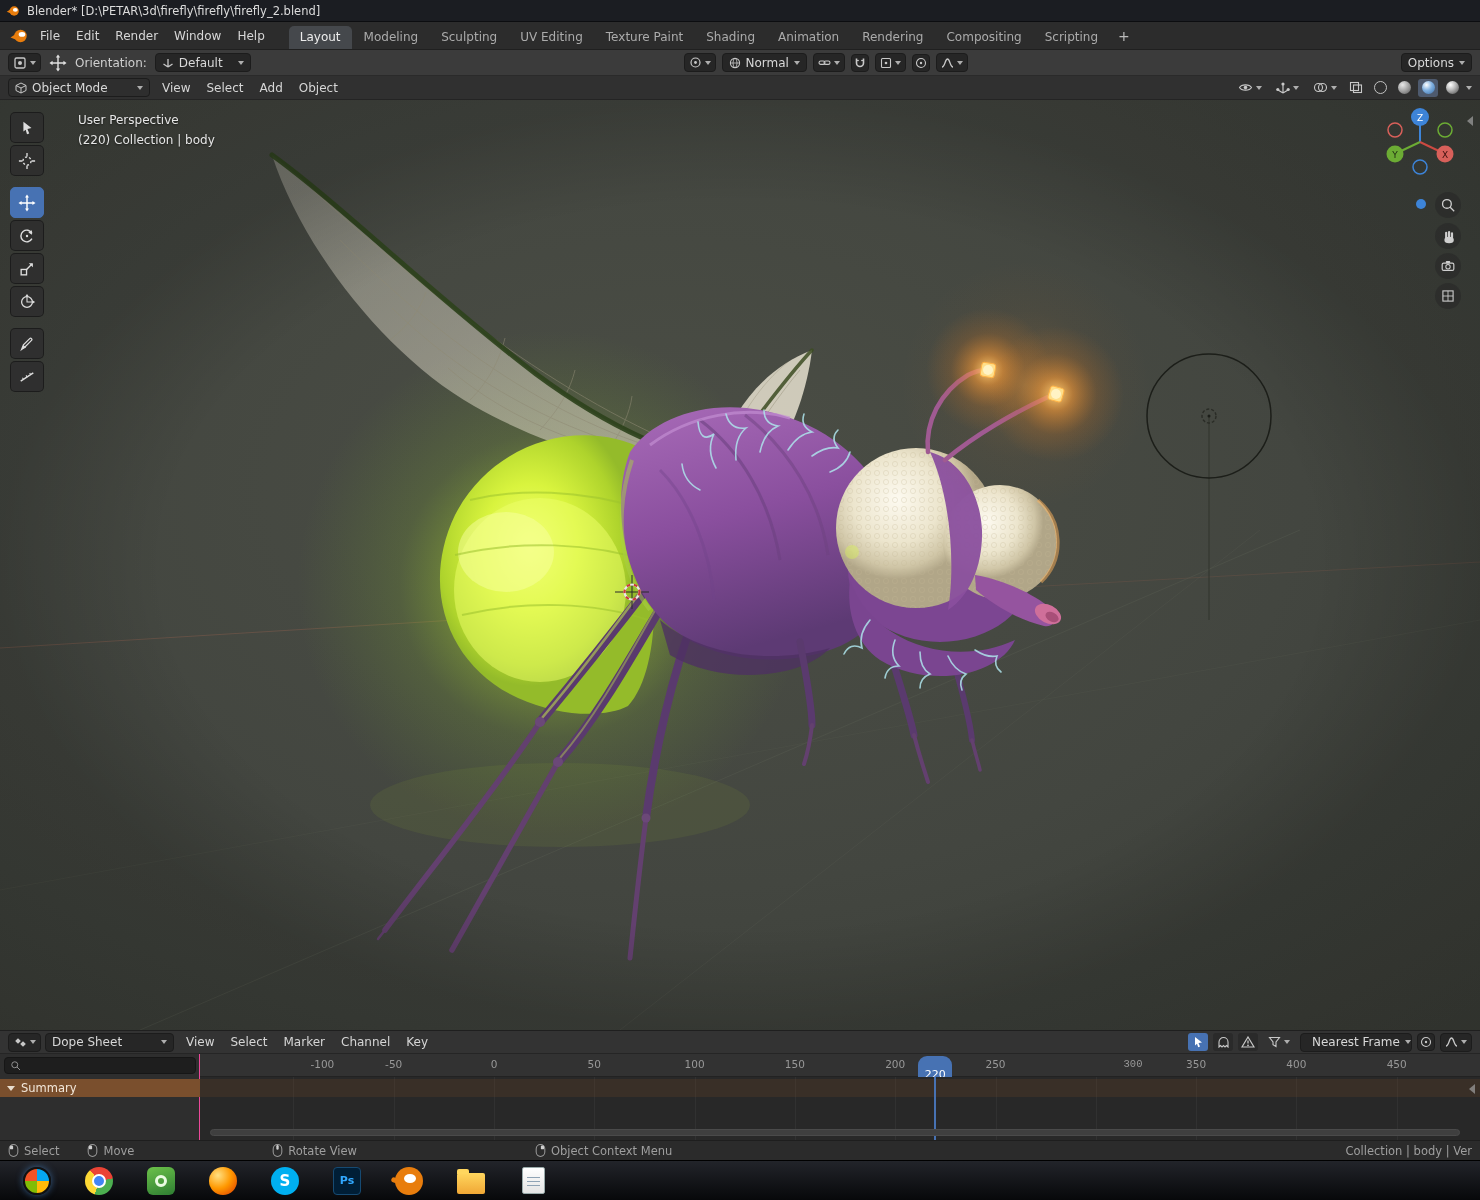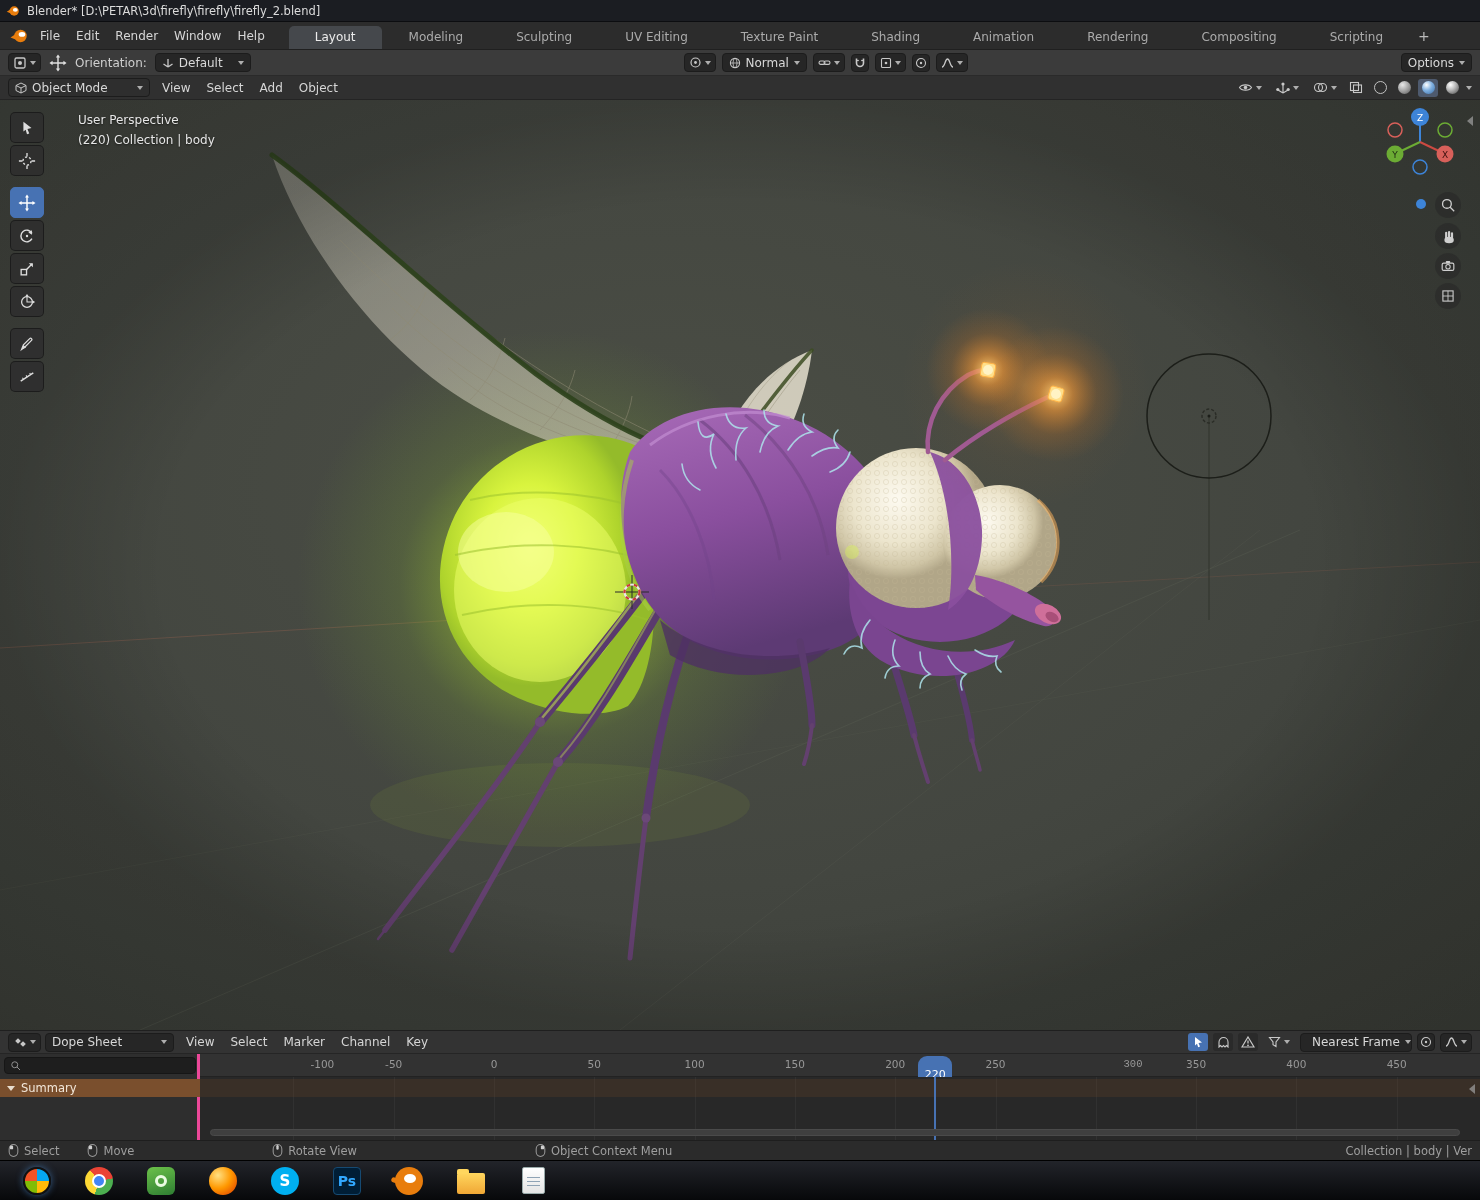--- a/index.html
+++ b/index.html
@@ -10,21 +10,21 @@
   
   .titlebar{position:absolute;left:0;top:0;width:1480px;height:22px;background:#1b1d22;
     display:flex;align-items:center;padding-left:6px;gap:7px;border-bottom:1px solid #0c0d10}
   .tb-title{font-size:11.5px;color:#dcdcdc;white-space:nowrap}
 
   
   .menubar{position:absolute;left:0;top:22px;width:1480px;height:28px;background:#2c2c2c;
     display:flex;align-items:center;padding:0 6px;border-bottom:1px solid #202020}
   .menu-btn{padding:3px 8px;border-radius:3px;color:#d6d6d6;white-space:nowrap;cursor:default}
   #workspace-tabs{display:flex;align-items:flex-end;height:100%;margin-left:16px}
-  .ws-tab{padding:4px 26px 5px;margin-right:1px;border-radius:5px 5px 0 0;color:#ababab;white-space:nowrap}
+  .ws-tab{padding:4px 11px 5px;margin-right:1px;border-radius:5px 5px 0 0;color:#ababab;white-space:nowrap}
   .ws-tab.active{background:#45484c;color:#ececec}
   .ws-add{padding:2px 8px;color:#bbb;font-size:14px}
 
   
   .select{display:flex;align-items:center;height:19px;background:#262626;border:1px solid #1c1c1c;
     border-radius:4px;padding:0 6px;gap:5px;color:#d8d8d8;white-space:nowrap}
   .chev{width:0;height:0;border-left:3.5px solid transparent;border-right:3.5px solid transparent;
     border-top:4.5px solid #aeaeae;flex:none}
   .hdr-iconbtn{display:flex;align-items:center;gap:3px;height:19px;padding:0 4px;border-radius:4px;background:#262626;border:1px solid #1c1c1c}
   .hdr-iconbtn.flat{background:transparent;border-color:transparent}
@@ -65,21 +65,21 @@
   .region-arrow{width:0;height:0;border-top:5px solid transparent;border-bottom:5px solid transparent;
     border-right:6px solid #9a9a9a;opacity:.75;position:absolute}
 
   
   .ds-header{position:absolute;left:0;top:1030px;width:1480px;height:24px;background:#333;
     display:flex;align-items:center;padding:0 8px;gap:4px;border-top:1px solid #1f1f1f;border-bottom:1px solid #252525}
   .ds-right-cluster{display:flex;align-items:center;gap:5px;margin-left:auto}
   .togglebtn{width:20px;height:18px;border-radius:3px;display:flex;align-items:center;justify-content:center;background:#2a2a2a}
   .togglebtn.active{background:var(--accent)}
   .ds-body{position:absolute;left:0;top:1054px;width:1480px;height:86px;background:#282828}
-  .ds-left{position:absolute;left:0;top:0;width:200px;height:86px;background:#2e2e2e;border-right:3px solid #ec4899}
+  .ds-left{position:absolute;left:0;top:0;width:200px;height:86px;background:#2e2e2e;border-right:1px solid #ec4899}
   .search{position:absolute;left:4px;top:3px;width:192px;height:17px;background:#1e1e1e;border:1px solid #161616;
     border-radius:4px;display:flex;align-items:center;padding:0 5px;gap:4px}
   .search input{flex:1;background:transparent;border:0;outline:0;color:#ccc;font:11px "DejaVu Sans",sans-serif}
   .summary-row{position:absolute;left:0;top:25px;width:200px;height:18px;background:var(--summary-row);
     display:flex;align-items:center;padding-left:7px;gap:6px;color:#f2e7da;font-size:11.5px}
   .tri-down{width:0;height:0;border-left:4px solid transparent;border-right:4px solid transparent;border-top:5px solid #e8ddcf}
   .ds-rightarea{position:absolute;left:200px;top:0;width:1280px;height:86px}
   .ds-ruler{position:absolute;left:0;top:0;width:1280px;height:23px;background:#323232;border-bottom:1px solid #222}
   .tick{position:absolute;top:4px;transform:translateX(-50%);font-size:10.5px;color:#989898}
   .cf-badge{position:absolute;top:2px;height:36px;min-width:34px;padding:0 6px;transform:translateX(-50%);
@@ -107,21 +107,21 @@
     font-weight:bold;color:#fff;font-size:15px}
   .app-start .art{border-radius:50%;background:conic-gradient(#05a6f0 0 90deg,#ffba08 0 180deg,#81bc06 0 270deg,#f35325 0);
     box-shadow:0 0 7px rgba(90,170,255,.5);border:2px solid #111}
   .app-chrome .art{border-radius:50%;background:conic-gradient(from -40deg,#ea4335 0 33%,#4caf50 0 66%,#fdd835 0)}
   .app-chrome .art::after{content:"";position:absolute;inset:7px;border-radius:50%;background:#4285f4;border:2.5px solid #fff}
   .app-green-app .art{border-radius:6px;background:linear-gradient(160deg,#6cc24a,#2e7d32)}
   .app-green-app .art::after{content:"";position:absolute;inset:8px;border-radius:50%;border:3px solid #eafbe2}
   .app-firefox .art{border-radius:50%;background:radial-gradient(circle at 32% 30%,#ffe082,#ff9800 48%,#e65100 85%)}
   .app-skype .art{border-radius:50%;background:#00aff0}
   .app-photoshop .art{border-radius:4px;background:#001e36;border:1px solid #164a72}
-  .app-photoshop .tglyph{color:#31a8ff;font-size:14px}
+  .app-photoshop .tglyph{color:#31a8ff;font-size:11px}
   .app-blender .art{border-radius:50%;background:#e87d0d}
   .app-blender .art::after{content:"";position:absolute;left:9px;top:7px;width:12px;height:9px;border-radius:50%;background:#fff}
   .app-blender .art::before{content:"";position:absolute;left:-4px;top:12px;width:15px;height:5px;border-radius:3px;background:#e87d0d;transform:rotate(20deg)}
   .app-file-explorer .art{height:21px;margin-top:5px;background:linear-gradient(#ffd65e,#f0a735);border-radius:2px}
   .app-file-explorer .art::before{content:"";position:absolute;left:0;top:-4px;width:12px;height:5px;border-radius:2px 2px 0 0;background:#ffd65e}
   .app-notes .art{width:23px;height:27px;margin:0 auto;background:linear-gradient(#fff,#e4e4e4);border-radius:2px;border:1px solid #9aa}
   .app-notes .art::after{content:"";position:absolute;left:4px;right:4px;top:6px;height:15px;
     background:repeating-linear-gradient(transparent 0 3px,#8fa3b5 3px 4px)}
 </style>
 </head>

